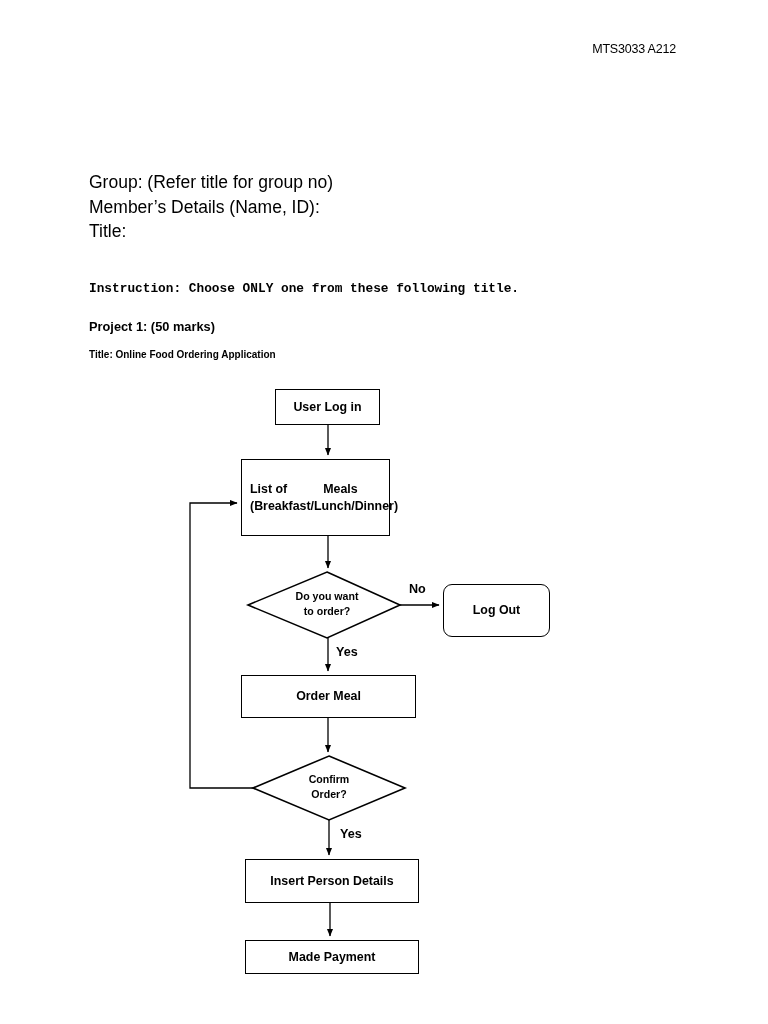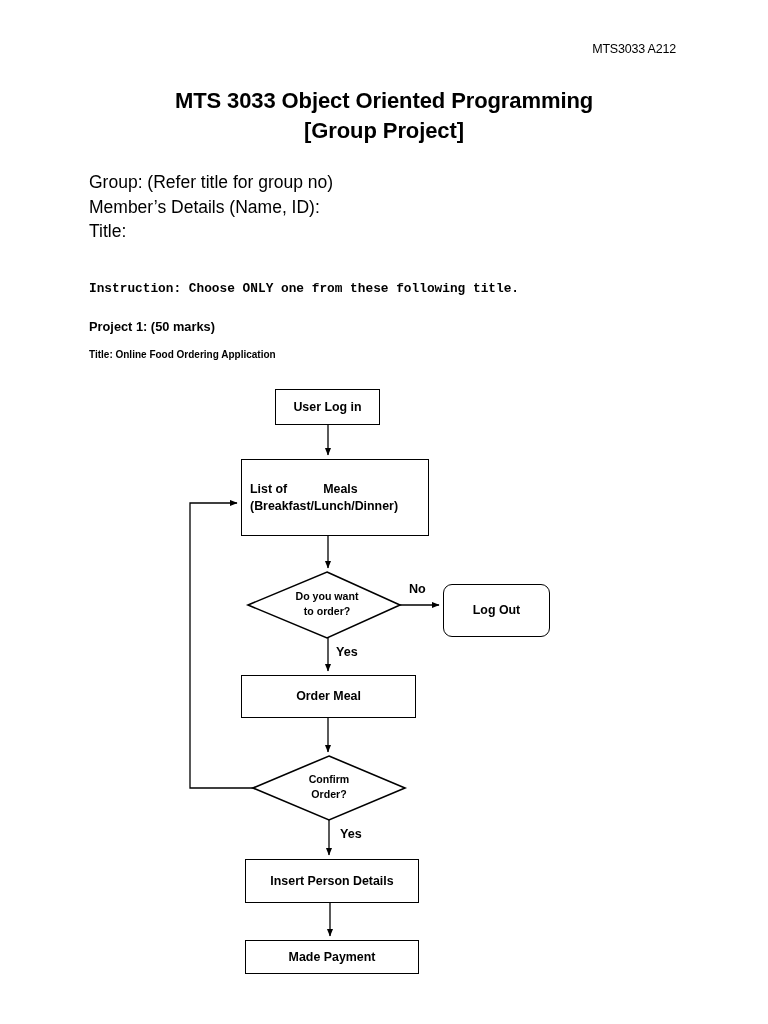--- a/index.html
+++ b/index.html
@@ -116,21 +116,21 @@
     line-height: 17px;
   }
   .node.rounded { border-radius: 9px; }
   .node.left-text {
     justify-content: flex-start;
     text-align: left;
     padding-left: 8px;
   }
 
   .node-user-login { left: 275px; top: 389px; width: 105px;  height: 36px; }
-  .node-meals      { left: 241px; top: 459px; width: 188px;  height: 77px; }
+  .node-meals      { left: 241px; top: 459px; width: 149px;  height: 77px; }
   .node-logout     { left: 443px; top: 584px; width: 107px;  height: 53px; }
   .node-order-meal { left: 241px; top: 675px; width: 175px;  height: 43px; }
   .node-insert     { left: 245px; top: 859px; width: 174px;  height: 44px; }
   .node-payment    { left: 245px; top: 940px; width: 174px;  height: 34px; }
 
   .meals-text { display: block; }
   .meals-text .gap { display: inline-block; width: 36px; }
 
   
   .diamond-label {
@@ -154,24 +154,20 @@
   .label-yes1 { left: 336px; top: 645px; }
   .label-yes2 { left: 340px; top: 827px; }
 </style>
 </head>
 <body>
 
 <div class="page">
 
   <div class="doc-header">MTS3033 A212</div>
 
-  <div class="doc-title">
-    <span>MTS 3033 Object Oriented Programming</span>
-    <span class="line2">[Group Project]</span>
-  </div>
 
   <div class="meta-block">
     <div>Group: (Refer title for group no)</div>
     <div>Member’s Details (Name, ID):</div>
     <div>Title:</div>
   </div>
 
   <div class="instruction">Instruction: Choose ONLY one from these following title.</div>
 
   <div class="project-label">Project 1: (50 marks)</div>

